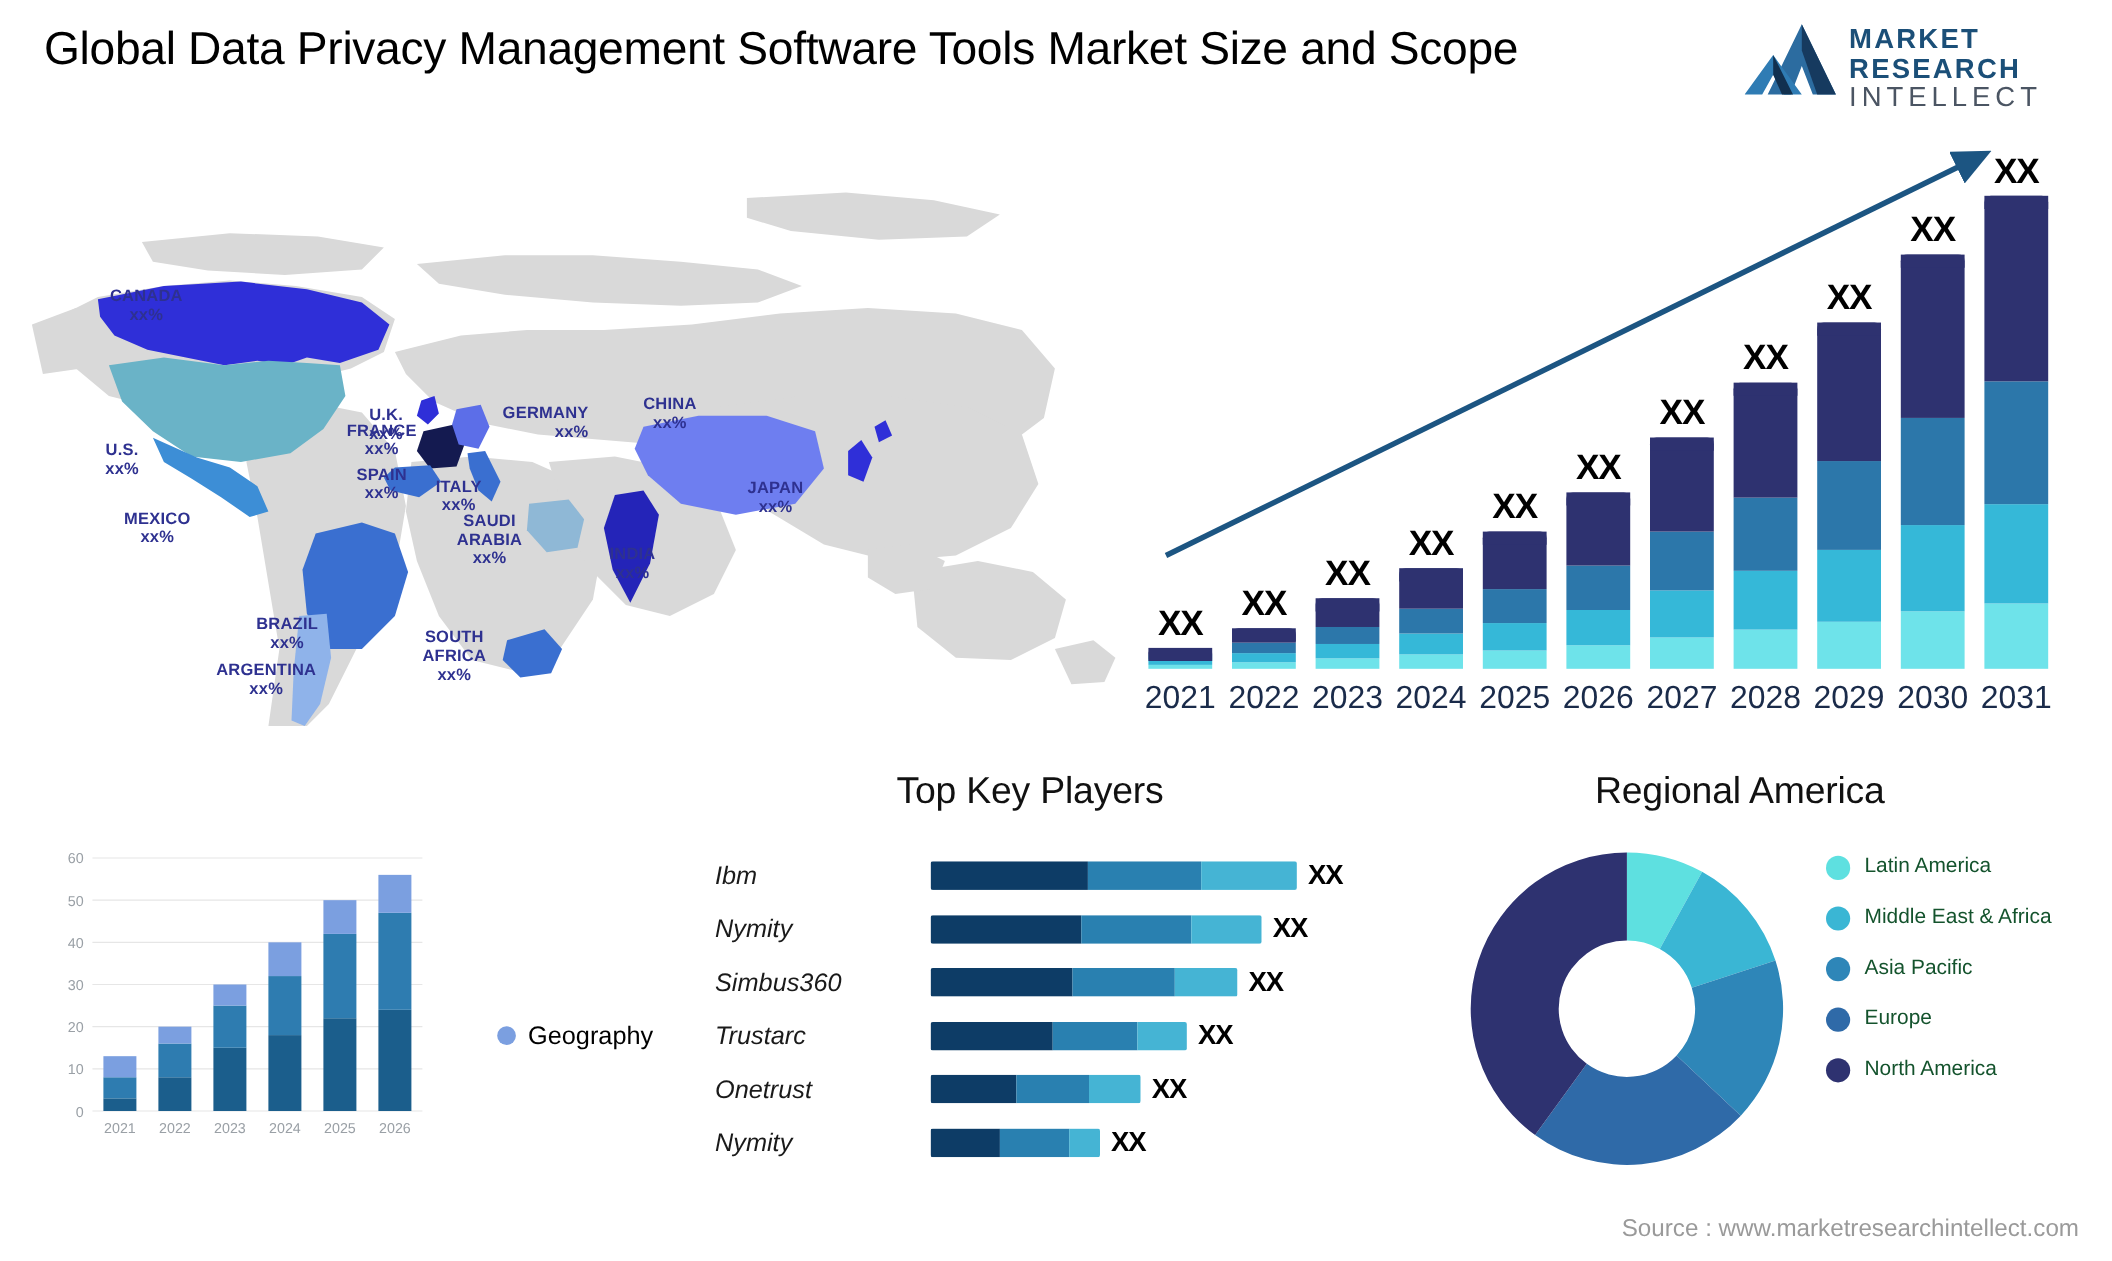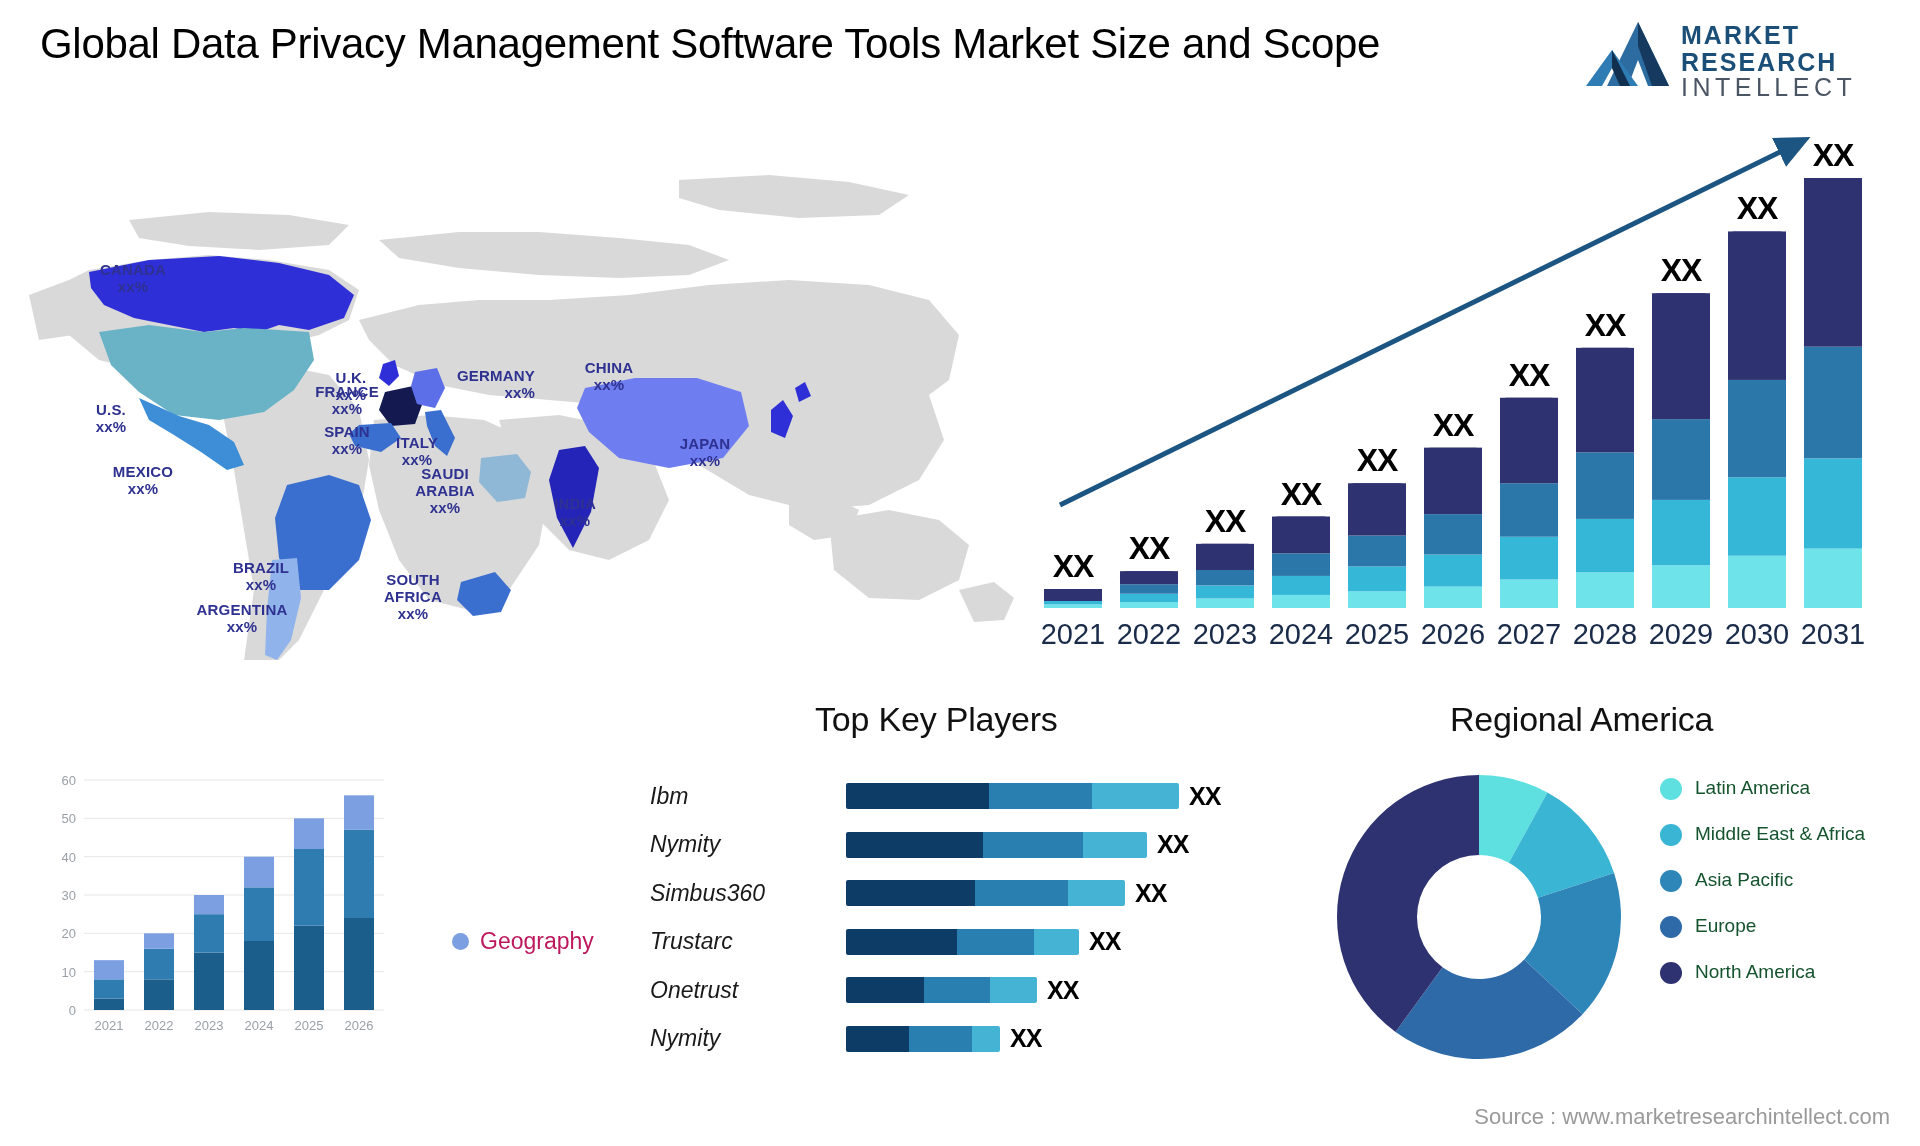--- a/index.html
+++ b/index.html
@@ -44,21 +44,21 @@
 
   
   #segmentation-panel { position: absolute; left: 44px; top: 700px; width: 580px; height: 420px; }
   #segmentation-title { position: absolute; left: 0; top: 0; }
   #segmentation-chart { position: absolute; left: 0px; top: 58px; }
   #segmentation-legend {
     position: absolute; left: 408px; top: 228px;
     display: flex; align-items: center; gap: 11px;
   }
   #segmentation-legend .dot { width: 17px; height: 17px; border-radius: 50%; background: #7b9fe0; }
-  #segmentation-legend .lbl { font-size: 23px; color: #be185d; }
+  #segmentation-legend .lbl { font-size: 23px; color: #000000; }
 
   
   #players-panel { position: absolute; left: 650px; top: 700px; width: 650px; height: 420px; }
   #players-title { position: absolute; left: 165px; top: 0; }
   #players-list { position: absolute; left: 0px; top: 72px; width: 650px; }
   .player-row { display: flex; align-items: center; height: 48.5px; }
   .player-name {
     width: 196px; font-size: 23px; color: #1a1a1a;
     font-family: "Liberation Sans", sans-serif;
     font-style: italic;

